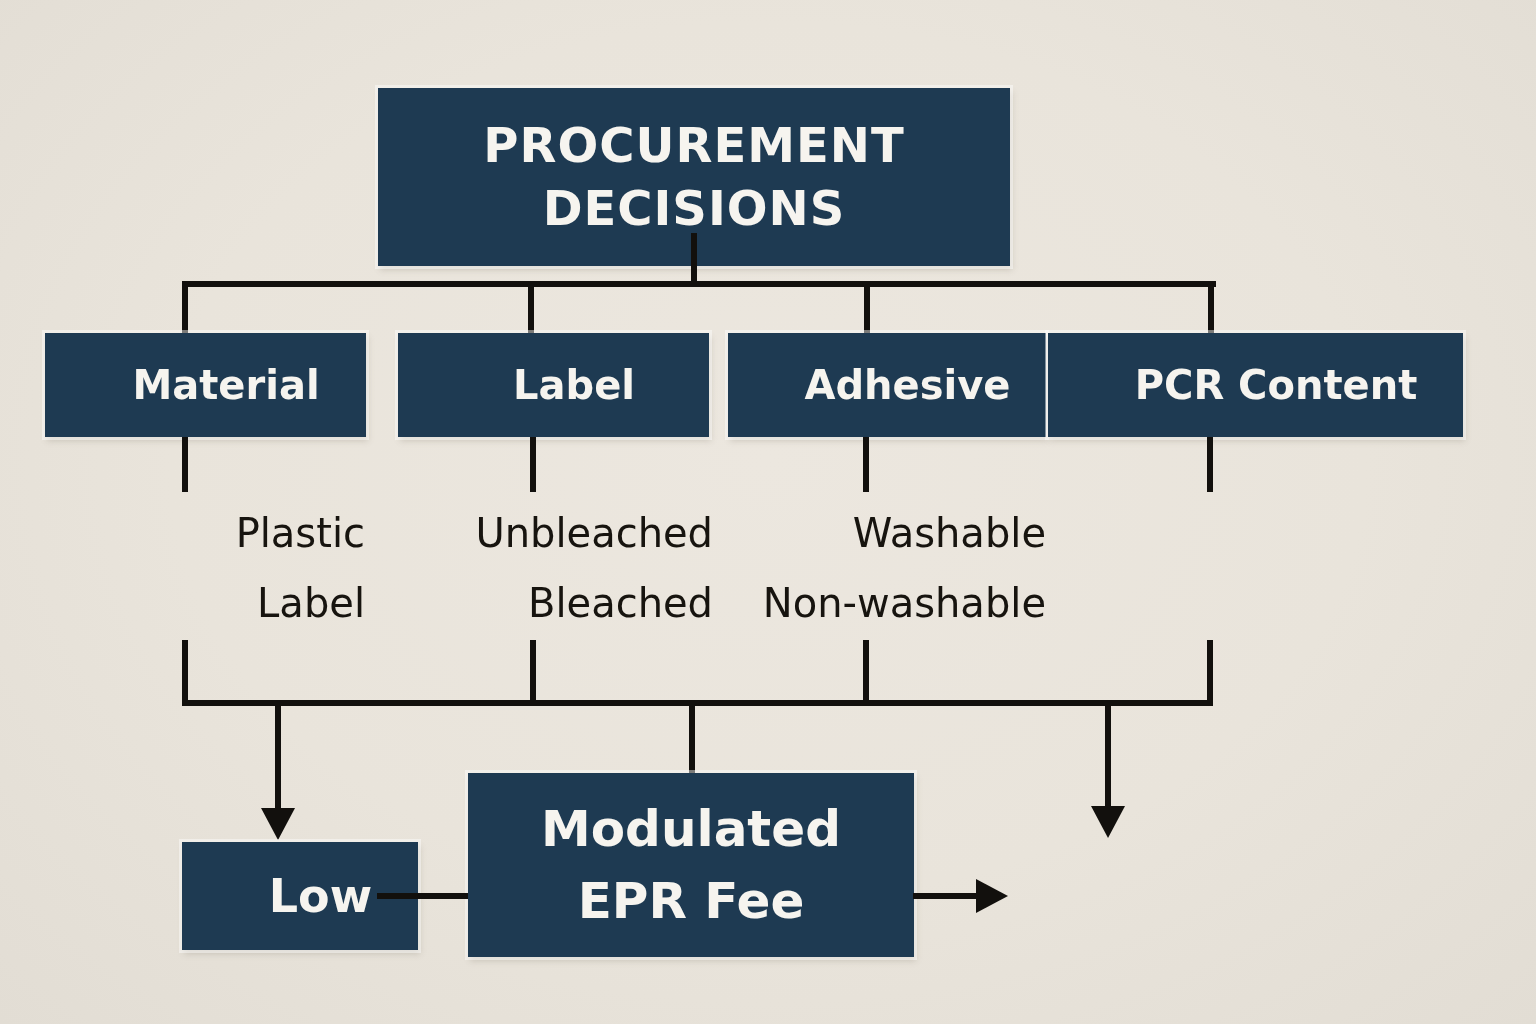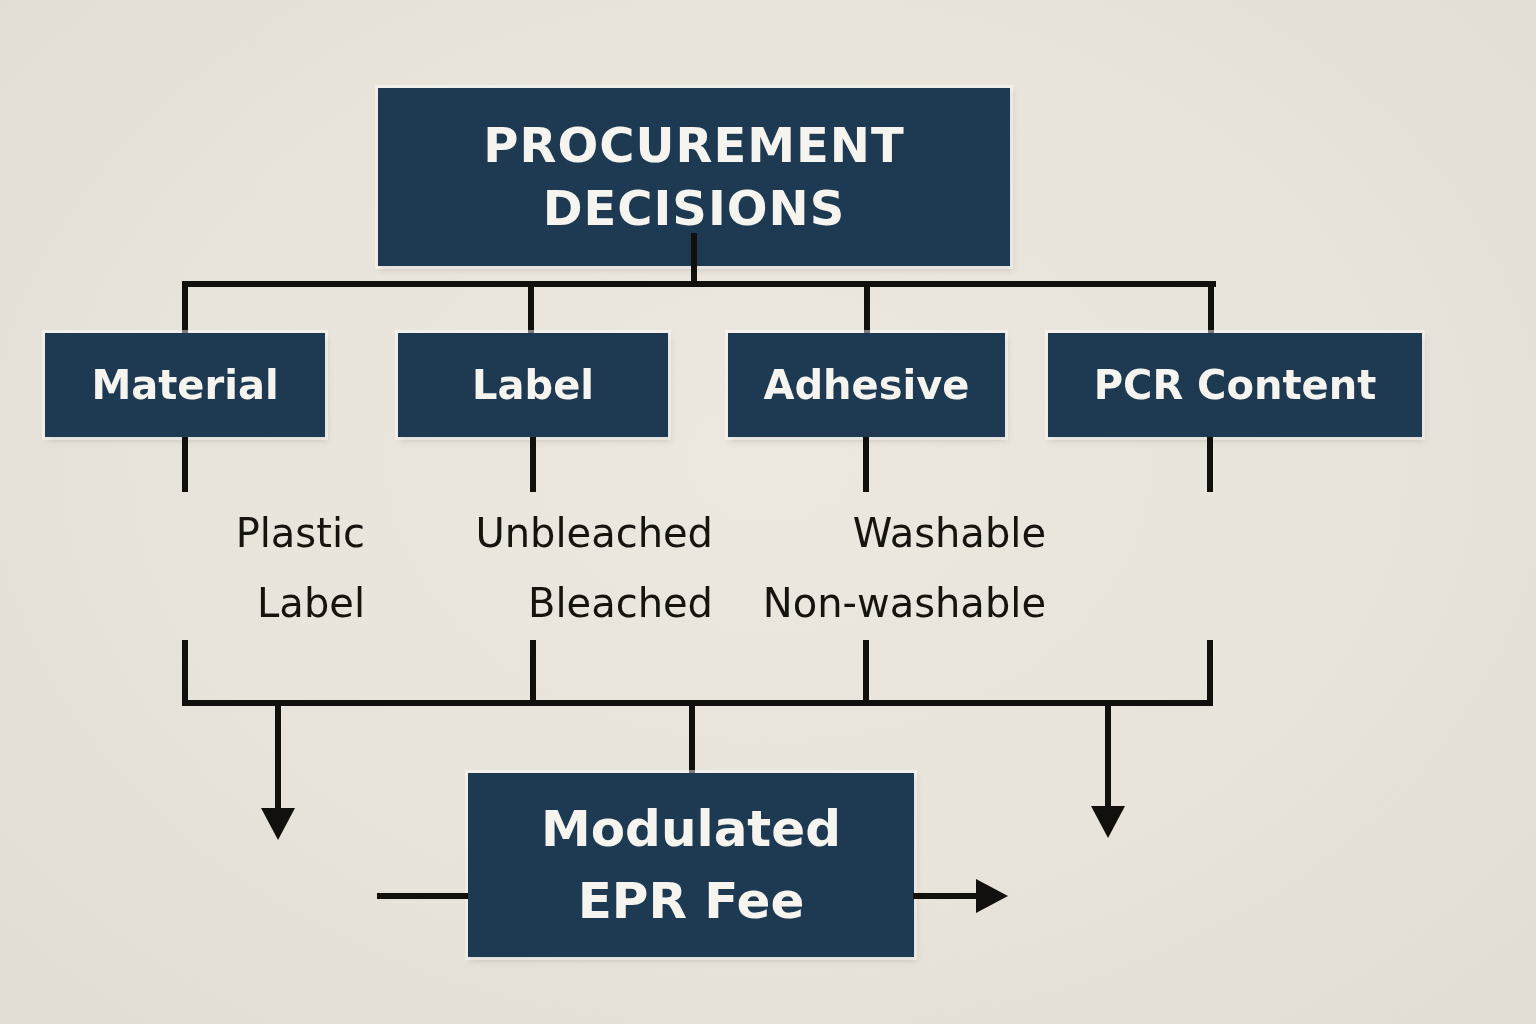--- a/index.html
+++ b/index.html
@@ -15,20 +15,21 @@
     overflow:hidden;
   }
   .node{
     position:absolute;
     background:#1e3a52;
     color:#f6f4ef;
     display:flex;align-items:center;justify-content:center;
     text-align:center;
     font-weight:bold;
     box-shadow:0 0 0 3px rgba(255,255,255,0.45), 2px 4px 6px rgba(120,110,95,0.25);
+    padding-left:41px;
   }
   .node-title{
     left:378px;top:64px;width:632px;height:178px;
     font-size:48px;letter-spacing:1px;line-height:1.32;
     padding:0 20px;box-sizing:border-box;margin-top:24px;
   }
   .node-cat{top:333px;height:104px;font-size:40px;}
   .cat-material{left:45px;width:280px;}
   .cat-label{left:398px;width:270px;}
   .cat-adhesive{left:728px;width:277px;}
@@ -107,19 +108,20 @@
   <div class="line" style="left:182px;top:700px;width:1031px;height:6px;"></div>
 
   <div class="line" style="left:275px;top:700px;width:6px;height:110px;"></div>
   <div class="arrow-down" style="left:261px;top:808px;"></div>
 
   <div class="line" style="left:689px;top:700px;width:6px;height:78px;"></div>
 
   <div class="line" style="left:1105px;top:700px;width:6px;height:108px;"></div>
   <div class="arrow-down" style="left:1091px;top:806px;"></div>
 
+  <div class="node node-low">Low</div>
   <div class="node node-fee">Modulated EPR Fee</div>
 
   <div class="line" style="left:377px;top:893px;width:91px;height:6px;"></div>
   <div class="line" style="left:913px;top:893px;width:65px;height:6px;"></div>
   <div class="arrow-right" style="left:976px;top:879px;"></div>
 
 </div>
 
 </body></html>

